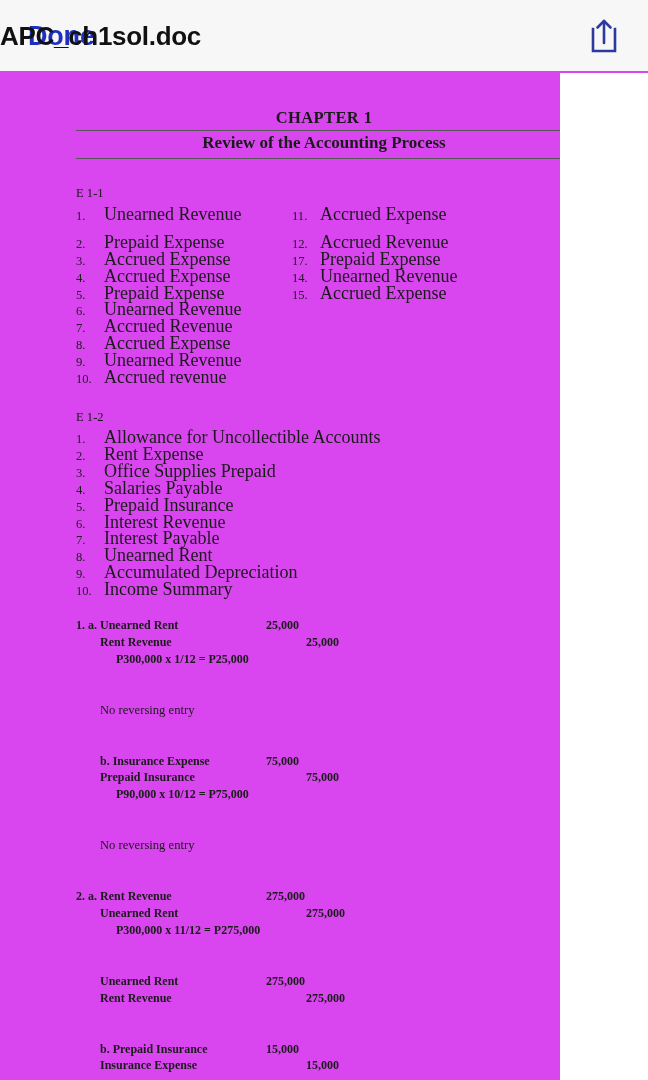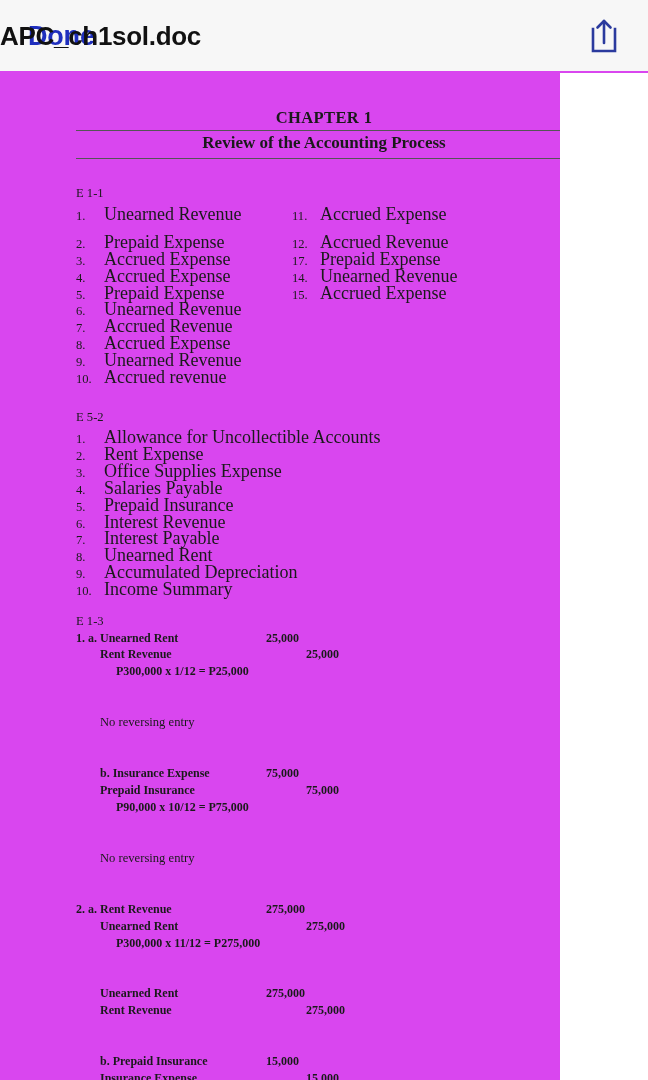--- a/index.html
+++ b/index.html
@@ -255,34 +255,34 @@
           <div class="li-row">
             <span class="li-num">15.</span>
             <span class="li-txt">Accrued Expense</span>
           </div>
         </div>
 
       </div>
     </div>
 
     <div class="exercise onecol" style="margin-top:18px;">
-      <div class="ex-label">E 5-2</div>
+      <div class="ex-label">E 1-2</div>
       <div style="height:5px;"></div>
 
       <div class="li-row">
         <span class="li-num">1.</span>
         <span class="li-txt">Allowance for Uncollectible Accounts</span>
       </div>
       <div class="li-row">
         <span class="li-num">2.</span>
         <span class="li-txt">Rent Expense</span>
       </div>
       <div class="li-row">
         <span class="li-num">3.</span>
-        <span class="li-txt">Office Supplies Expense</span>
+        <span class="li-txt">Office Supplies Prepaid</span>
       </div>
       <div class="li-row">
         <span class="li-num">4.</span>
         <span class="li-txt">Salaries Payable</span>
       </div>
       <div class="li-row">
         <span class="li-num">5.</span>
         <span class="li-txt">Prepaid Insurance</span>
       </div>
       <div class="li-row">
@@ -301,21 +301,20 @@
         <span class="li-num">9.</span>
         <span class="li-txt">Accumulated Depreciation</span>
       </div>
       <div class="li-row">
         <span class="li-num">10.</span>
         <span class="li-txt">Income Summary</span>
       </div>
     </div>
 
     <div class="exercise" style="margin-top:18px;">
-      <div class="ex-label">E 1-3</div>
       <div style="height:4px;"></div>
 
       <div>
         <div class="entry-line">
           <span class="acct">1. a. Unearned Rent</span>
           <span class="debit">25,000</span>
         </div>
         <div class="entry-line">
           <span class="acct ind1">Rent Revenue</span>
           <span class="credit">25,000</span>

